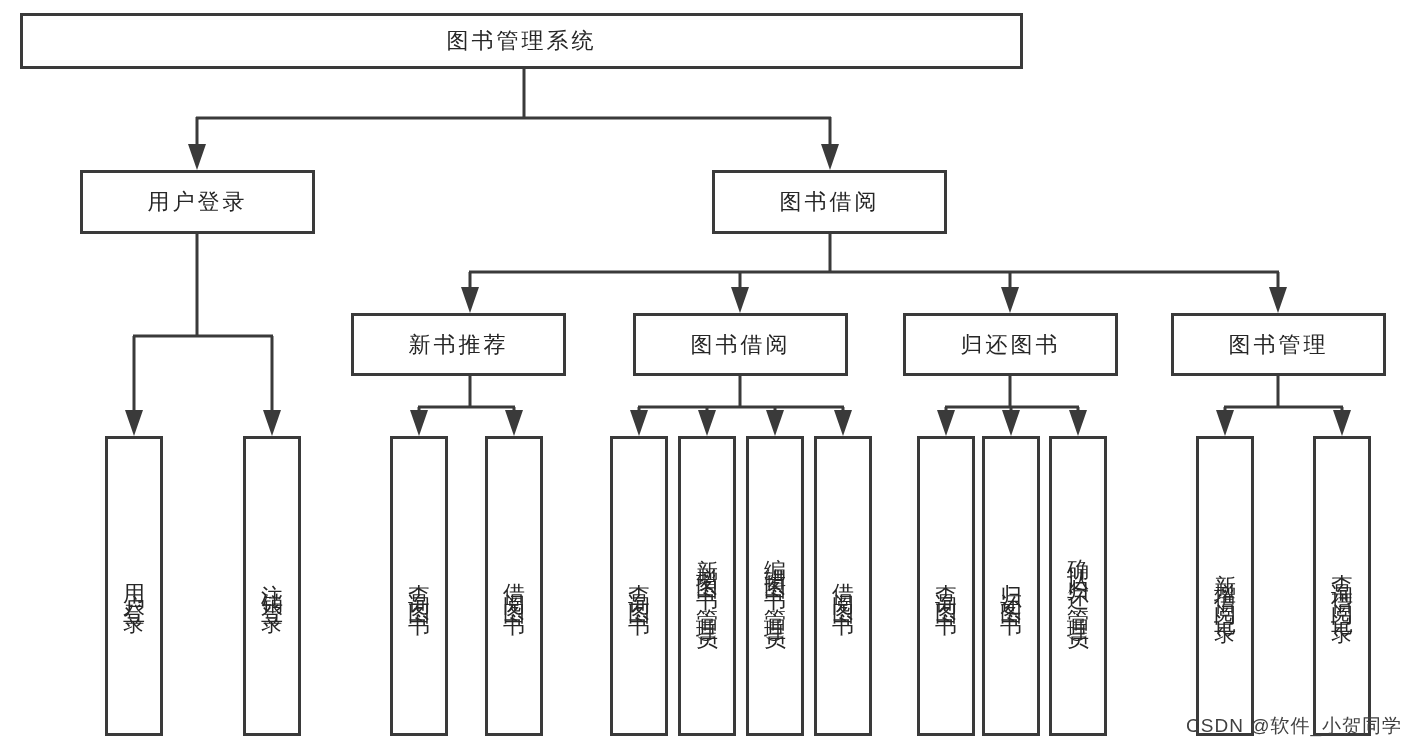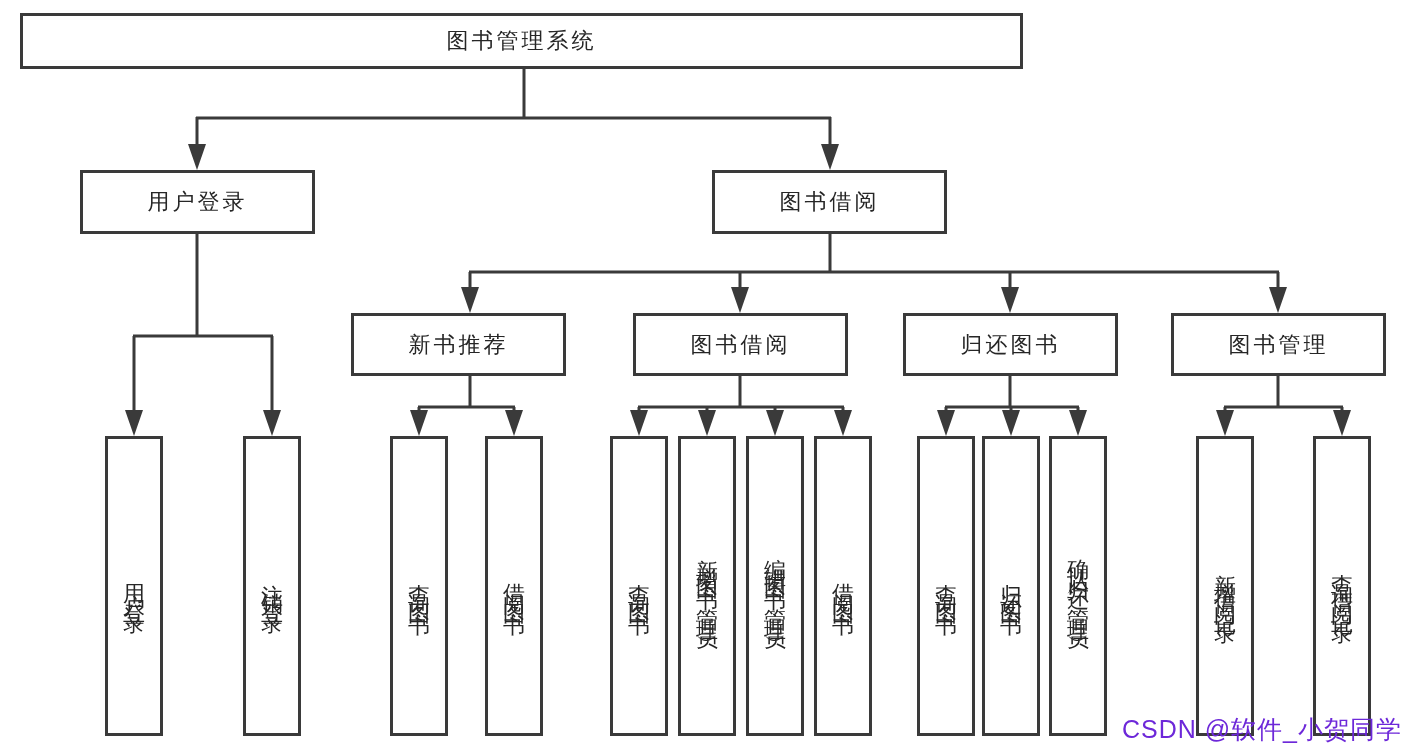--- a/index.html
+++ b/index.html
@@ -35,22 +35,22 @@
   .leaf   { top:436px; width:58px; height:300px; }
   .lf1  { left:105px; }  .lf2  { left:243px; }
   .lf3  { left:390px; }  .lf4  { left:485px; }
   .lf5  { left:610px; }  .lf6  { left:678px; }
   .lf7  { left:746px; }  .lf8  { left:814px; }
   .lf9  { left:917px; }  .lf10 { left:982px; }
   .lf11 { left:1049px; } .lf12 { left:1196px; }
   .lf13 { left:1313px; }
   .watermark {
     position:absolute; right:3px; top:713px;
-    font-size:25px; letter-spacing:1px;
-    color:#6d28d9; z-index:5; white-space:nowrap;
+    font-size:19px; letter-spacing:1px;
+    color:#404040; z-index:5; white-space:nowrap;
   }
 </style>
 </head>
 <body>
 
 <div class="stage">
 
   <svg class="wires" width="1405" height="747" viewBox="0 0 1405 747" xmlns="http://www.w3.org/2000/svg">
     <g stroke="#3a3a3a" stroke-width="3" fill="none">
 

